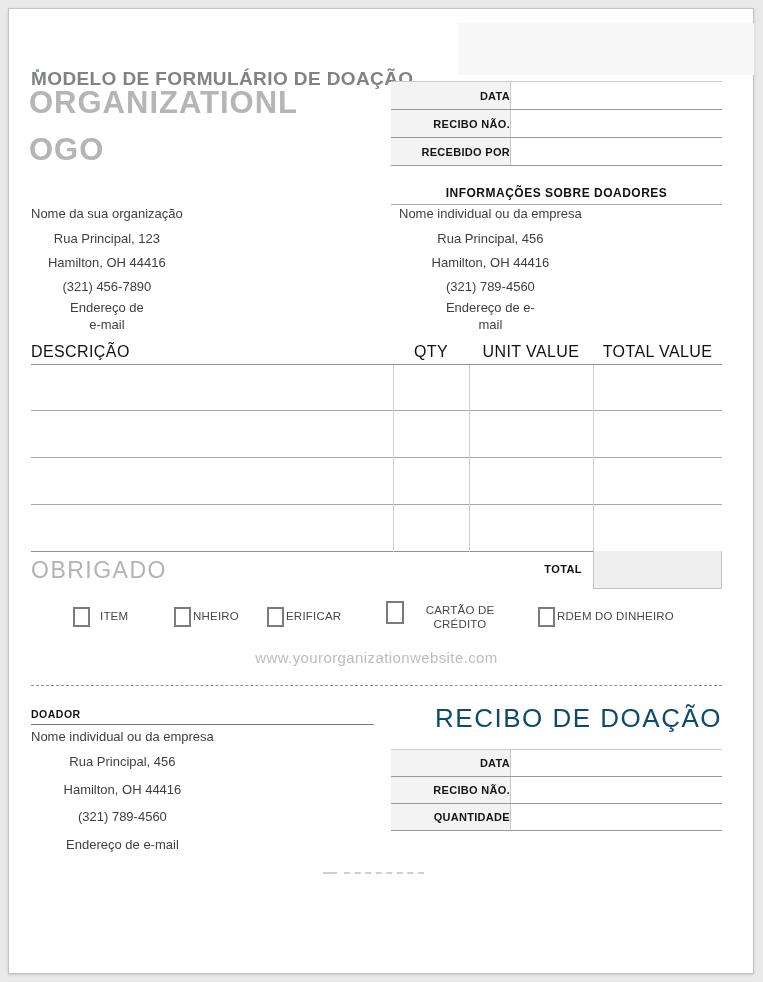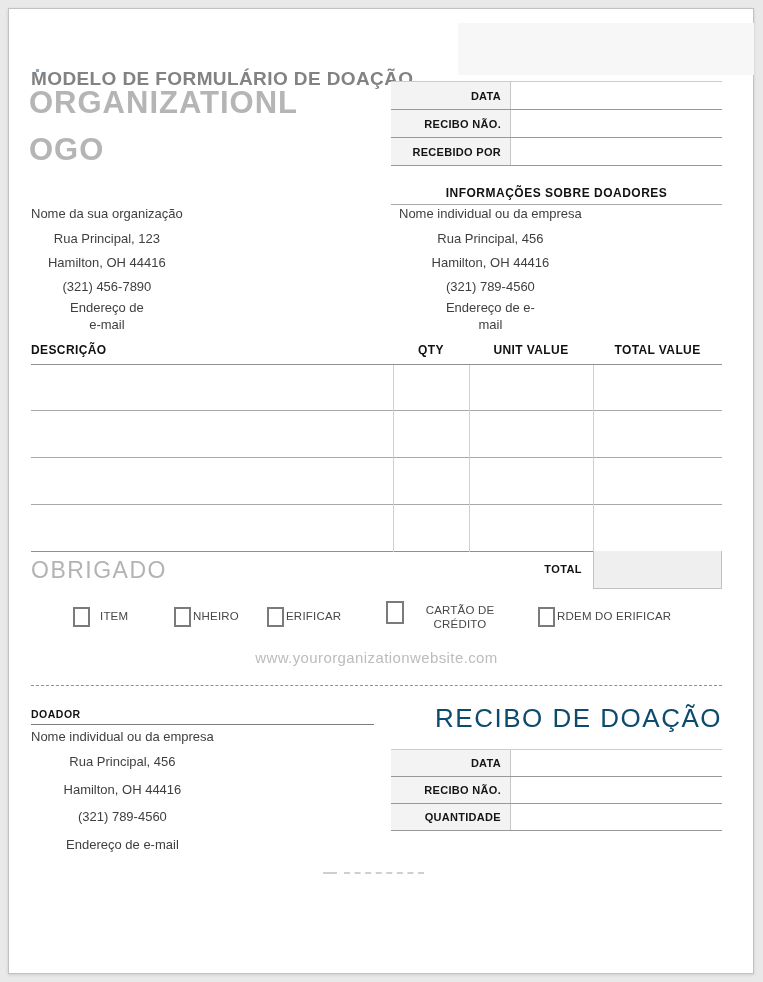--- a/index.html
+++ b/index.html
@@ -34,21 +34,21 @@
   }
 
   
   .mini-table { width:331px; border-top:1px solid #cccccc; }
   .mini-row { display:flex; border-bottom:1px solid #999999; }
   .mini-row.h28 { height:28px; }
   .mini-row.h27 { height:27px; }
   .mini-label {
     width:120px; background:#f3f3f3; border-right:1px solid #c6c6c6;
     display:flex; align-items:center; justify-content:flex-end;
-    padding-right:9px; font-size:11px; font-weight:bold; color:#141414;
+    font-size:11px; font-weight:bold; color:#141414;
     letter-spacing:0.3px; white-space:nowrap;
   }
   .mini-value { flex:1; background:#ffffff; }
 
   .section-head {
     left:382px; top:177px; width:331px; text-align:center;
     font-size:12px; font-weight:bold; color:#111; letter-spacing:0.5px;
   }
   .section-head-rule { left:382px; top:195px; width:331px; height:1px; background:#a8a8a8; }
 
@@ -57,21 +57,21 @@
   .org-block { left:22px; top:197px; }
   .donor-block { left:390px; top:197px; }
   .h25 { height:25px; } .h24 { height:24px; } .h21 { height:21px; }
   .h27l { height:27px; } .h28l { height:28px; } .h20l { height:20px; }
   .email-wrap { line-height:16.5px; }
 
   
   .items-head {
     left:22px; top:334px; width:691px; height:21px;
     display:grid; grid-template-columns:362px 76px 124px 129px;
-    font-size:12px; font-weight:bold; color:#111; letter-spacing:0.4px;
+    font-size:16px; font-weight:normal; color:#111; letter-spacing:0.4px;
   }
   .items-head .c { text-align:center; }
   .items-body {
     left:22px; top:355px; width:691px; height:187px;
     border-top:1px solid #8f8f8f;
   }
   .item-row { display:grid; grid-template-columns:362px 76px 124px 129px; border-bottom:1px solid #a8a8a8; }
   .item-row.r1 { height:46px; } .item-row.r2,.item-row.r3 { height:47px; }
   .item-row.r4 { height:47px; border-bottom:1px solid #8f8f8f; }
   .vline { position:absolute; top:0; width:1px; height:187px; background:#d0d0d0; }
@@ -219,21 +219,21 @@
   <div class="abs cb" style="left:165px; top:598px;"></div>
   <div class="cb-label" style="left:184px; top:601px;">NHEIRO</div>
 
   <div class="abs cb" style="left:258px; top:598px;"></div>
   <div class="cb-label" style="left:277px; top:601px;">ERIFICAR</div>
 
   <div class="abs cb" style="left:377px; top:592px; height:23px; width:18px;"></div>
   <div class="cb-label twoline" style="left:406px; top:595px;">CARTÃO DE CRÉDITO</div>
 
   <div class="abs cb" style="left:529px; top:598px;"></div>
-  <div class="cb-label" style="left:548px; top:601px;">RDEM DO ERIFICAR</div>
+  <div class="cb-label" style="left:548px; top:601px;">RDEM DO DINHEIRO</div>
 
   <div class="abs website">www.yourorganizationwebsite.com</div>
 
   <div class="abs dashed-div"></div>
 
   <div class="abs doador-label">DOADOR</div>
   <div class="abs doador-rule"></div>
   <div class="abs receipt-title">RECIBO DE DOAÇÃO</div>
 
   <div class="abs addr bottom-donor">

